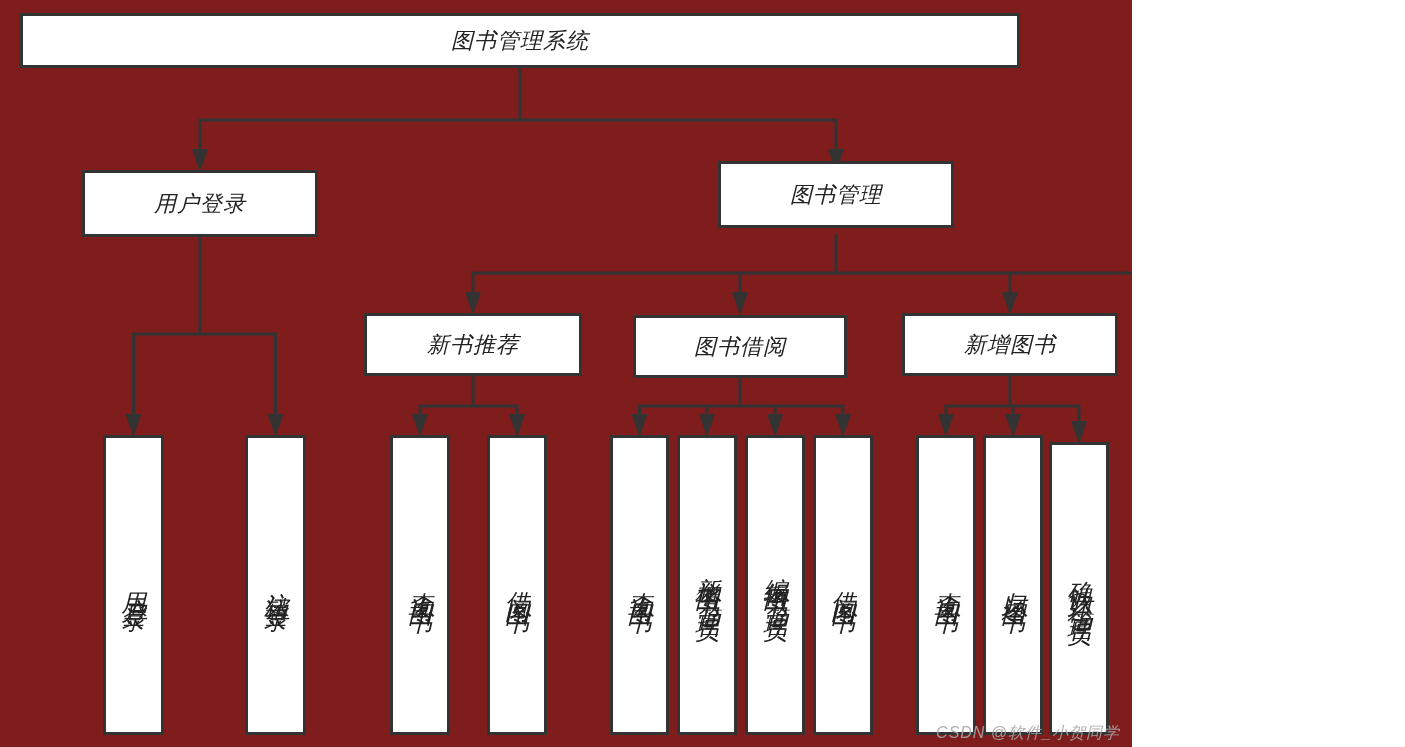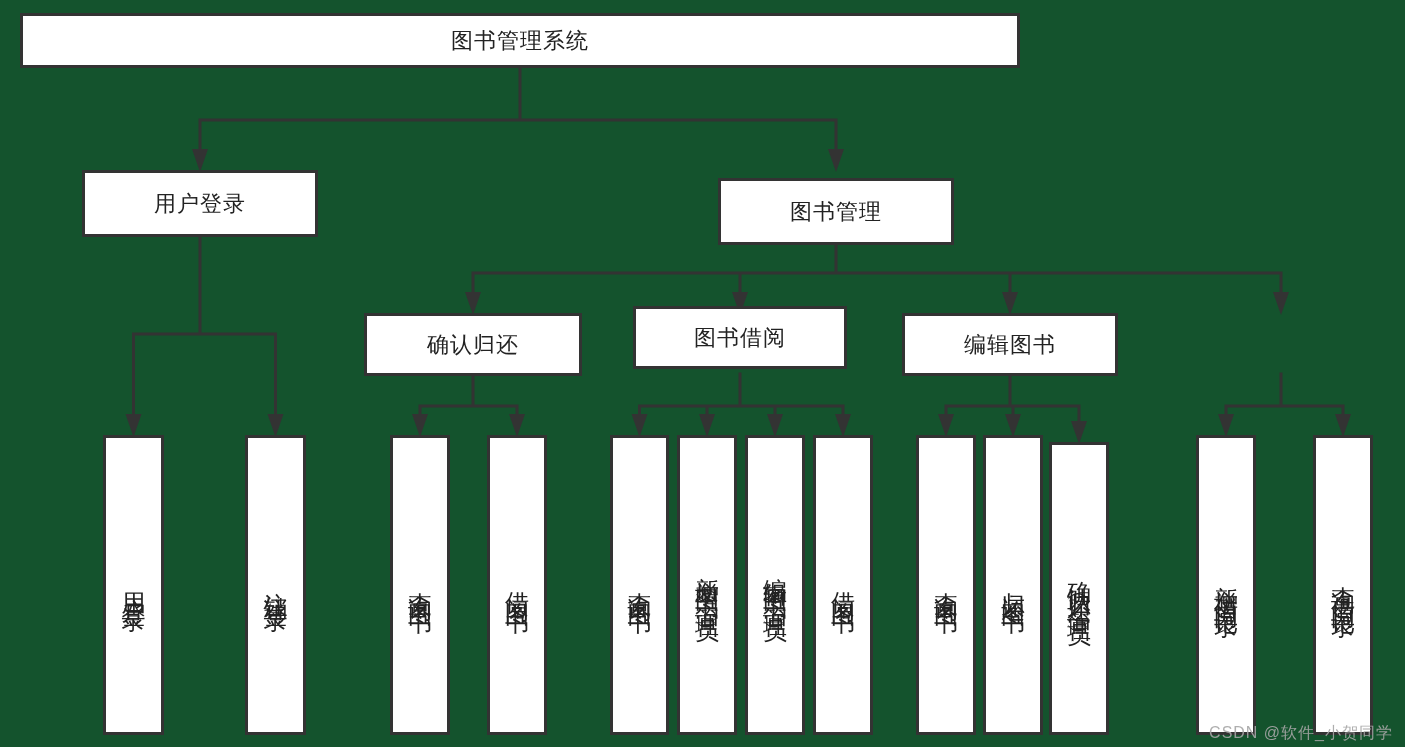--- a/index.html
+++ b/index.html
@@ -1,22 +1,23 @@
 <!DOCTYPE html>
 <html><head>
 <meta charset="utf-8">
 <style>
   * { margin:0; padding:0; box-sizing:border-box; }
   html,body { background:#ffffff; }
   body { font-family:"Liberation Sans","DejaVu Sans",sans-serif; }
   #canvas {
     position:relative;
-    width:1405px; height:747px;
-    background:#14532d;
+    width:1132px; height:747px;
+    background:#7f1d1d;
     overflow:hidden;
+    font-style:italic;
   }
   #wires { position:absolute; left:0; top:0; width:1405px; height:747px; }
   .node {
     position:absolute;
     background:#ffffff;
     border:3px solid #333333;
     display:flex;
     align-items:center;
     justify-content:center;
     color:#222222;
@@ -68,31 +69,31 @@
       <polygon points="1071,421 1087,421 1079,444" fill="#333333"></polygon>
       <polygon points="1218,414 1234,414 1226,437" fill="#333333"></polygon>
       <polygon points="1335,414 1351,414 1343,437" fill="#333333"></polygon>
     </svg>
   <div class="node horizontal" style="left: 20px; top: 13px; width: 1000px; height: 55px;">
       <span class="label">图书管理系统</span>
     </div>
     <div class="node horizontal" style="left: 82px; top: 170px; width: 236px; height: 67px;">
       <span class="label">用户登录</span>
     </div>
-    <div class="node horizontal" style="left: 718px; top: 178px; width: 236px; height: 67px;">
+    <div class="node horizontal" style="left: 718px; top: 161px; width: 236px; height: 67px;">
       <span class="label">图书管理</span>
     </div>
     <div class="node horizontal" style="left: 364px; top: 313px; width: 218px; height: 63px;">
-      <span class="label">确认归还</span>
+      <span class="label">新书推荐</span>
     </div>
-    <div class="node horizontal" style="left: 633px; top: 306px; width: 214px; height: 63px;">
+    <div class="node horizontal" style="left: 633px; top: 315px; width: 214px; height: 63px;">
       <span class="label">图书借阅</span>
     </div>
     <div class="node horizontal" style="left: 902px; top: 313px; width: 216px; height: 63px;">
-      <span class="label">编辑图书</span>
+      <span class="label">新增图书</span>
     </div>
     <div class="node vertical" style="left: 103px; top: 435px; width: 61px; height: 300px;">
       <span class="label">用户登录</span>
     </div>
     <div class="node vertical" style="left: 245px; top: 435px; width: 61px; height: 300px;">
       <span class="label">注销登录</span>
     </div>
     <div class="node vertical" style="left: 390px; top: 435px; width: 60px; height: 300px;">
       <span class="label">查询图书</span>
     </div>

